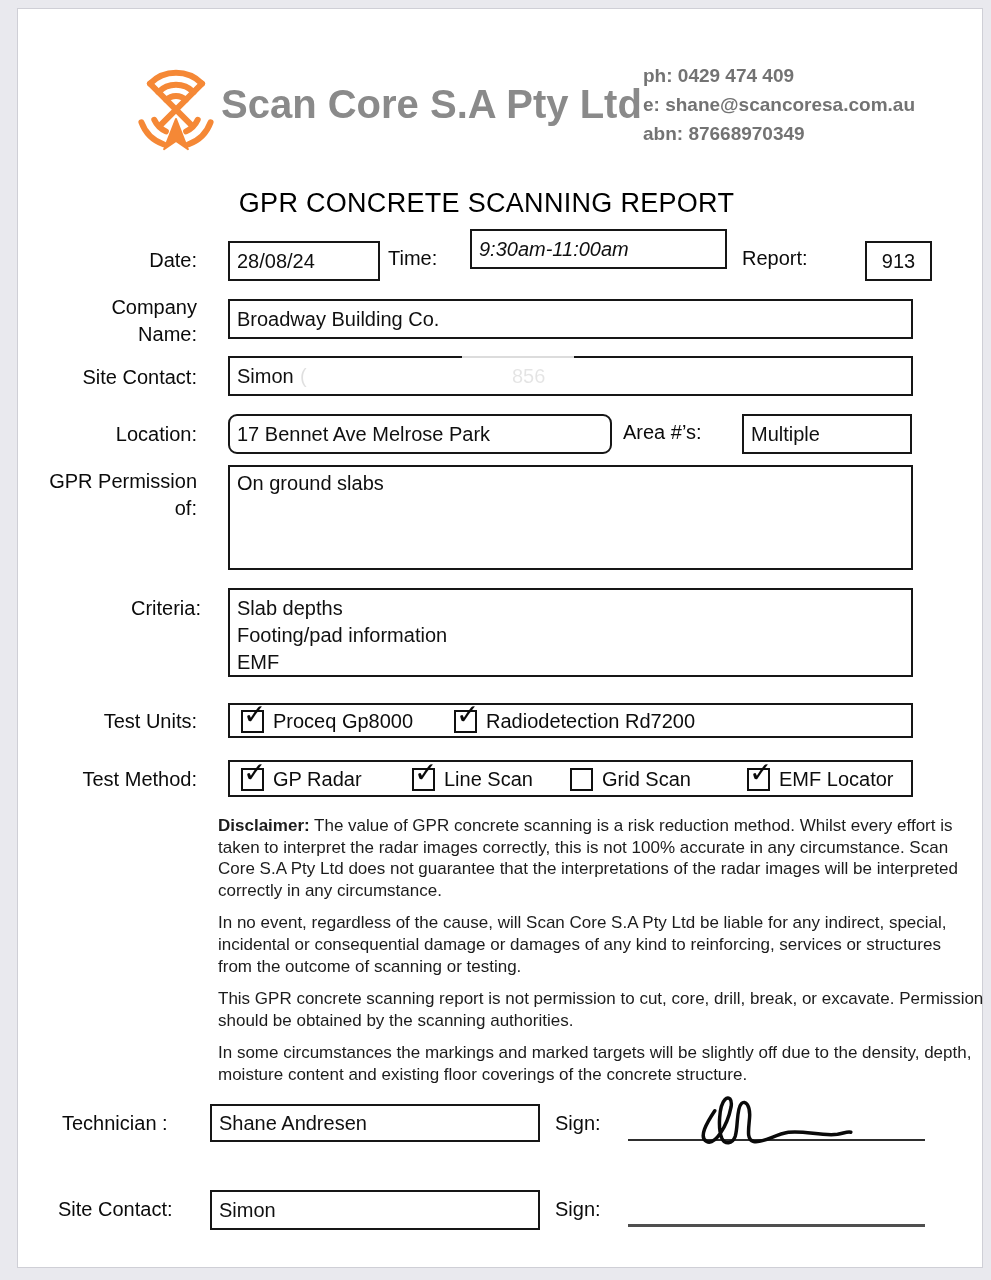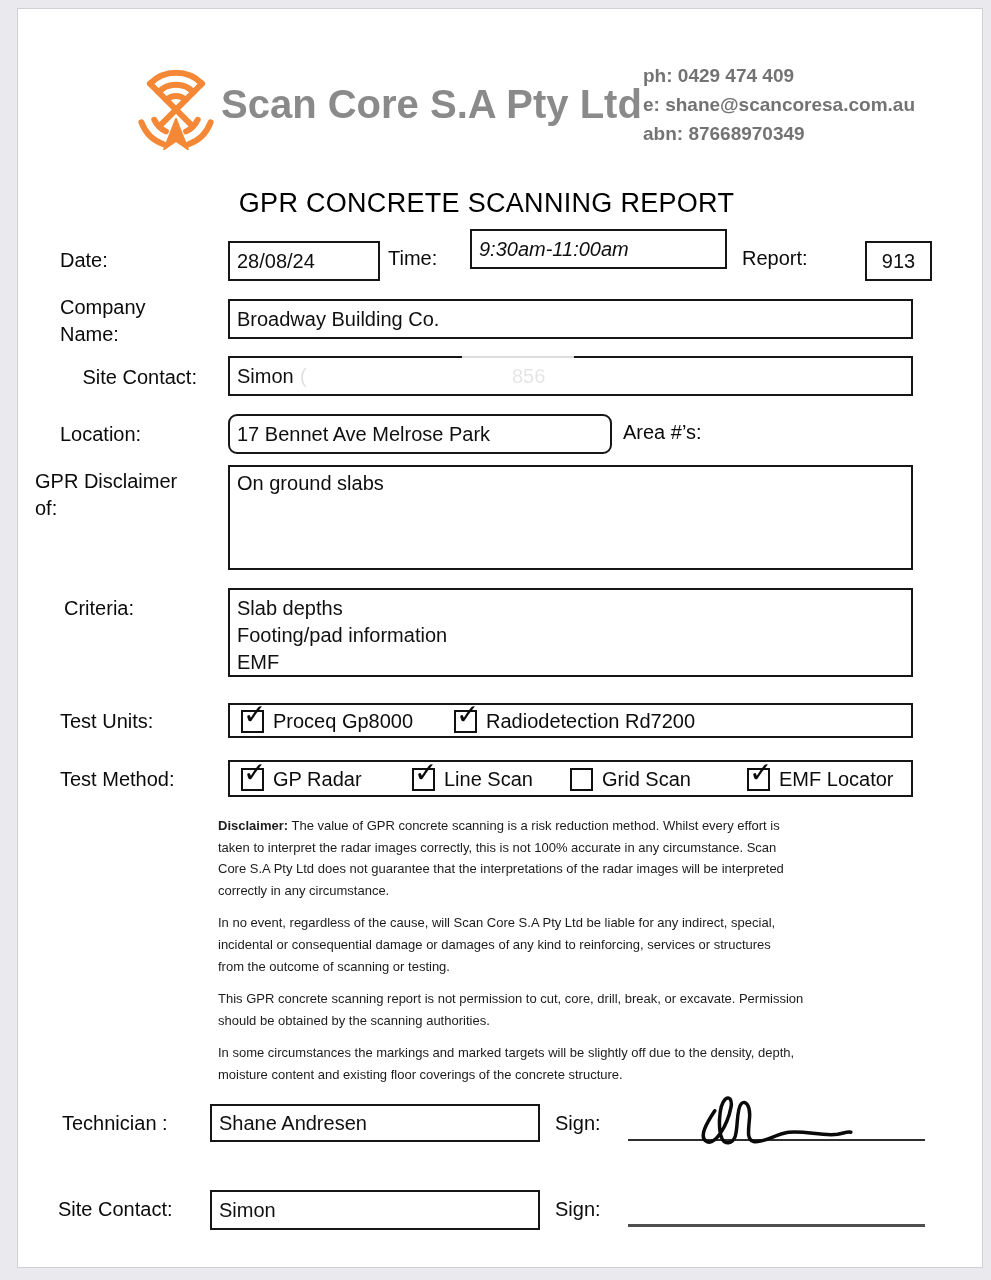--- a/index.html
+++ b/index.html
@@ -5,33 +5,33 @@
   html,body{margin:0;padding:0;}
   .stage{position:relative;width:991px;height:1280px;background:#e9e9ee;
          font-family:"Liberation Sans",sans-serif;overflow:hidden;}
   .paper{position:absolute;left:17px;top:8px;width:966px;height:1260px;
          background:#ffffff;border:1px solid #cfcfd6;box-sizing:border-box;}
   .abs{position:absolute;}
   .brand{font-size:40px;font-weight:bold;color:#8a8a8a;letter-spacing:0px;}
   .contact{font-size:19px;font-weight:bold;color:#737373;line-height:29px;white-space:nowrap;}
   .title{position:absolute;left:0;top:188px;width:973px;text-align:center;
          font-size:27px;color:#000;letter-spacing:0.3px;}
-  .flabel{position:absolute;font-size:20px;color:#0b0b0b;line-height:27px;}
+  .flabel{position:absolute;font-size:20px;color:#0b0b0b;text-align:right;line-height:27px;}
   .llabel{position:absolute;font-size:20px;color:#0b0b0b;white-space:nowrap;}
   .fbox{position:absolute;border:2px solid #161616;background:#fff;box-sizing:border-box;
         font-size:20px;color:#101010;display:flex;align-items:center;padding-left:7px;}
   .fbox.top{align-items:flex-start;padding-top:5px;}
   .fbox.center{justify-content:center;padding-left:0;}
   .lines{line-height:27px;}
   .cbitem{position:absolute;display:flex;align-items:center;gap:9px;font-size:20px;
           color:#0c0c0c;white-space:nowrap;}
   .cb{position:relative;width:19px;height:19px;border:2.5px solid #101010;flex:0 0 auto;}
   .cb .mark{position:absolute;left:0px;top:-11px;font-size:28px;font-weight:bold;color:#0a0a0a;
             font-family:"DejaVu Sans",sans-serif;line-height:1;}
-  .disc{position:absolute;left:218px;top:815px;font-size:13px;color:#1c1c1c;}
+  .disc{position:absolute;left:218px;top:815px;font-size:17px;color:#1c1c1c;}
   .disc .para{margin-bottom:11px;}
   .disc .ln{white-space:nowrap;line-height:21.6px;}
   .signline{position:absolute;background:#2e2e2e;}
   .ghost{position:absolute;font-size:20px;color:#000;}
   .erase{position:absolute;background:rgba(255,255,255,0.85);}
 </style>
 </head>
 <body>
 
 <div class="stage">
@@ -74,22 +74,23 @@
 
   <div class="flabel" style="left:60px;top:364px;width:137px;white-space:nowrap;text-align:right;">Site Contact:</div>
   <div class="fbox" style="left:228px;top:356px;width:685px;height:40px;">Simon</div>
   <div class="ghost" style="left:300px;top:365px;opacity:0.12;">(</div>
   <div class="ghost" style="left:512px;top:365px;opacity:0.10;">856</div>
   <div class="erase" style="left:462px;top:349px;width:112px;height:13px;transform:rotate(-0.6deg);"></div>
 
   <div class="flabel" style="left:60px;top:421px;width:137px;">Location:</div>
   <div class="fbox" style="left:228px;top:414px;width:384px;height:40px;border-radius:9px;">17 Bennet Ave Melrose Park</div>
   <div class="llabel" style="left:623px;top:421px;">Area #’s:</div>
+  <div class="fbox" style="left:742px;top:414px;width:170px;height:40px;">Multiple</div>
 
-  <div class="flabel lines" style="left:35px;top:468px;width:162px;">GPR Disclaimer of:</div>
+  <div class="flabel lines" style="left:35px;top:468px;width:162px;">GPR Permission of:</div>
   <div class="fbox top" style="left:228px;top:465px;width:685px;height:105px;">On ground slabs</div>
 
   <div class="flabel" style="left:64px;top:595px;width:137px;">Criteria:</div>
   <div class="fbox top" style="left:228px;top:588px;width:685px;height:89px;display:block;">
     <div class="lines">Slab depths</div>
     <div class="lines">Footing/pad information</div>
     <div class="lines">EMF</div>
   </div>
 
   <div class="flabel" style="left:60px;top:708px;width:137px;">Test Units:</div>

